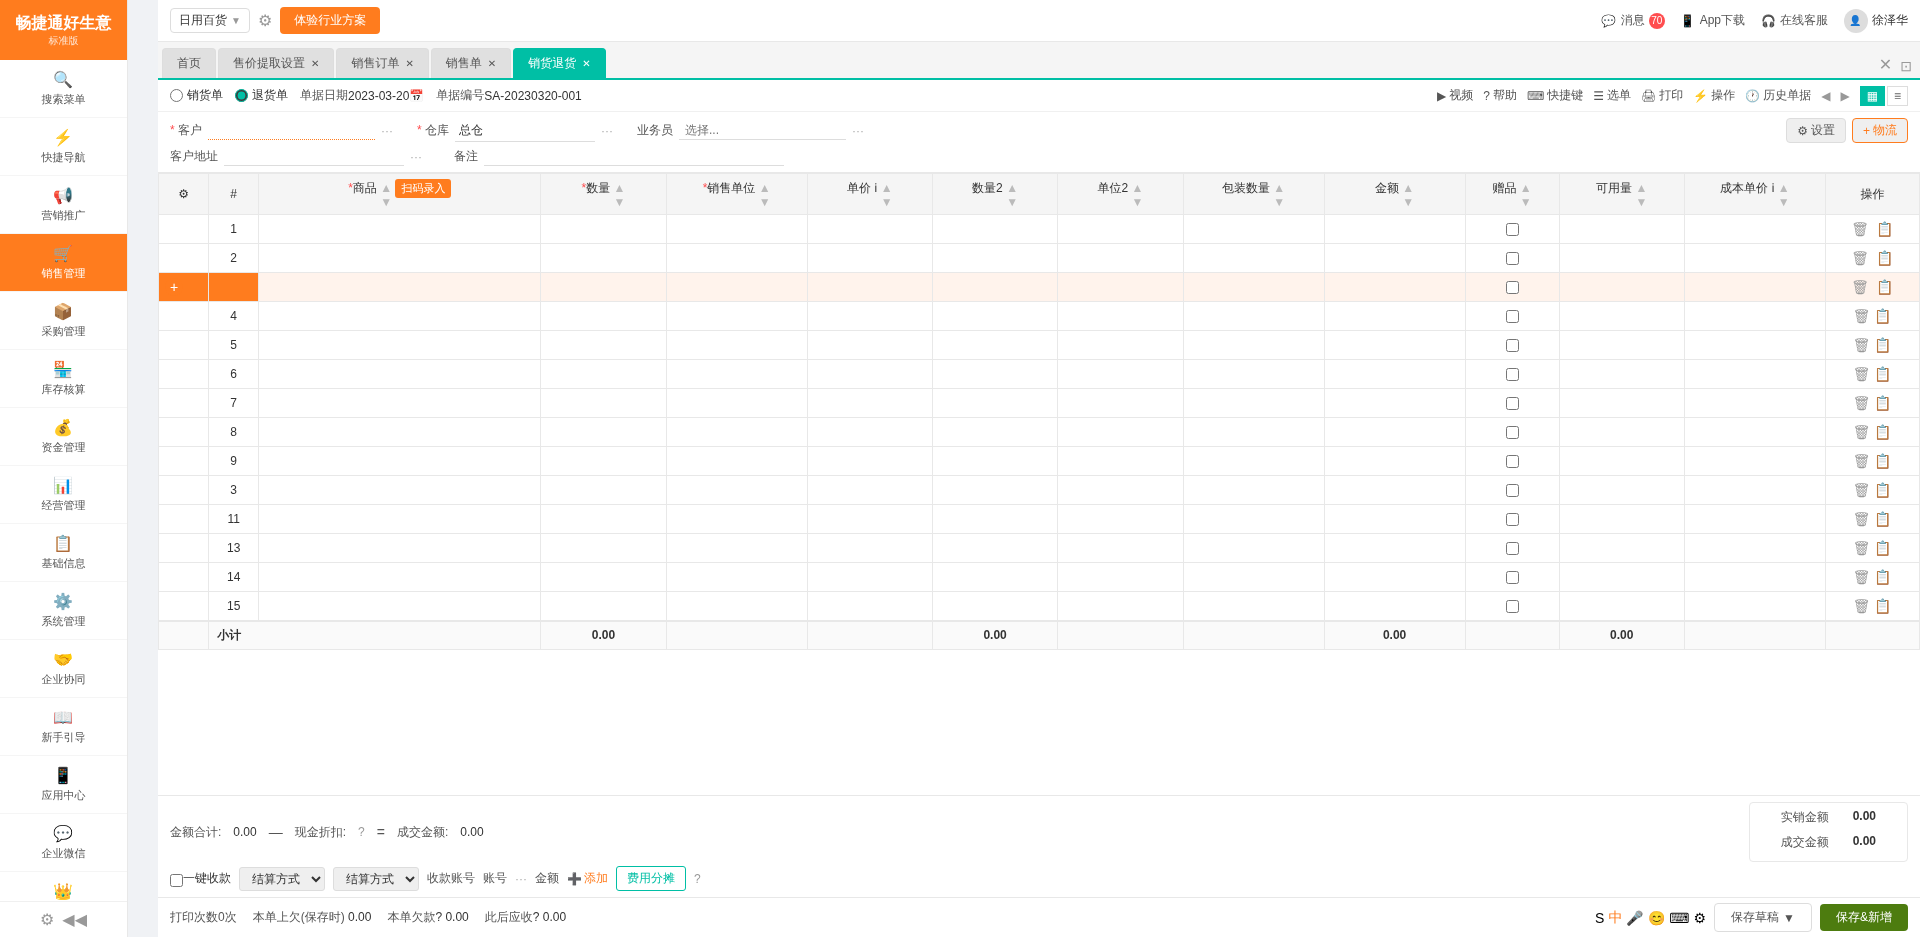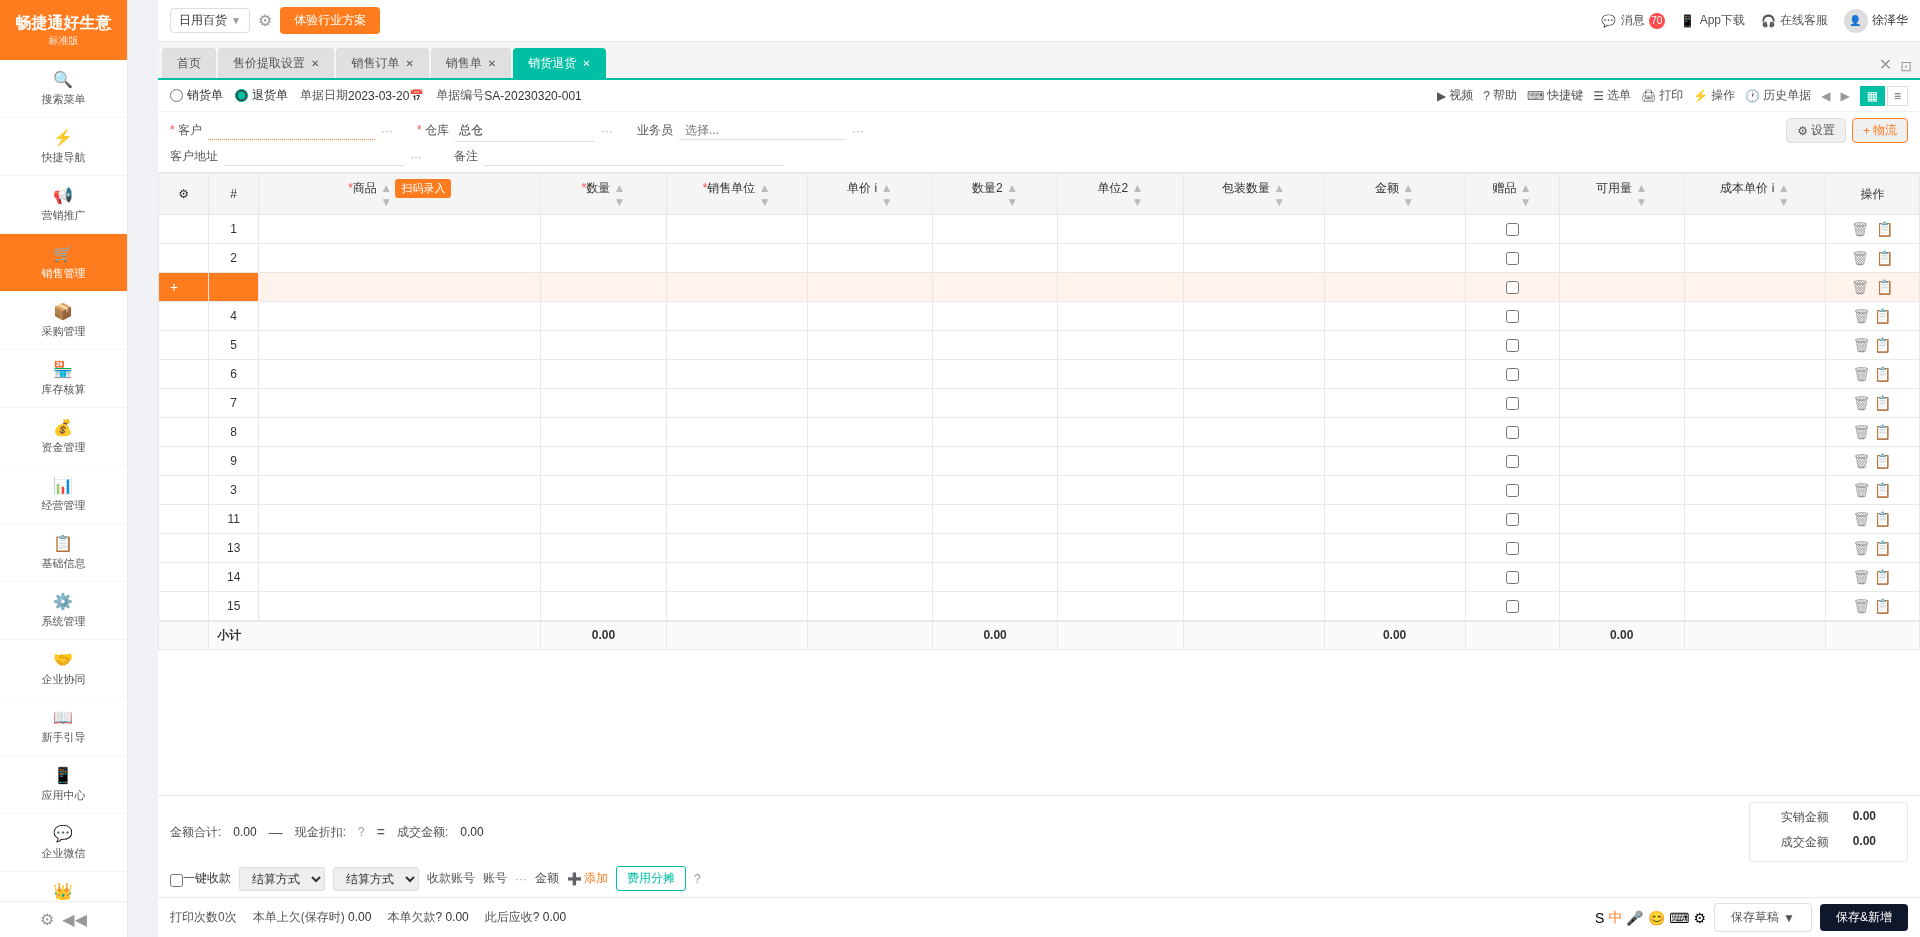--- a/index.html
+++ b/index.html
@@ -94,21 +94,21 @@
     .add-btn { background: none; border: none; cursor: pointer; color: #ff7c1e; font-size: 12px; display: flex; align-items: center; gap: 2px; }
     .fee-btn { border: 1px solid #00bfa5; background: #fff; color: #00bfa5; border-radius: 3px; padding: 3px 10px; cursor: pointer; font-size: 12px; }
 
     
     .footer { height: 40px; background: #fff; border-top: 1px solid #e8e8e8; display: flex; align-items: center; padding: 0 12px; gap: 20px; justify-content: space-between; }
     .footer-left { display: flex; align-items: center; gap: 16px; }
     .footer-item { font-size: 12px; color: #555; }
     .footer-item span { color: #333; }
     .footer-right { display: flex; gap: 8px; align-items: center; }
     .save-draft-btn { border: 1px solid #ddd; border-radius: 4px; padding: 5px 16px; cursor: pointer; font-size: 12px; color: #555; background: #fff; display: flex; align-items: center; gap: 4px; }
-    .save-new-btn { background: #0f172a; color: #fff; border: none; border-radius: 4px; padding: 5px 16px; cursor: pointer; font-size: 12px; }
+    .save-new-btn { background: #4d7c0f; color: #fff; border: none; border-radius: 4px; padding: 5px 16px; cursor: pointer; font-size: 12px; }
     .summary-row { display: flex; justify-content: space-between; gap: 24px; font-size: 12px; color: #555; margin-bottom: 4px; }
     .summary-val { color: #333; font-weight: bold; }
 
     
     .toolbar-row { height: 32px; background: #fff; display: flex; align-items: center; padding: 0 12px; gap: 12px; border-bottom: 1px solid #f0f0f0; }
   </style>
 </head>
 <body>
 
 <div class="sidebar">

